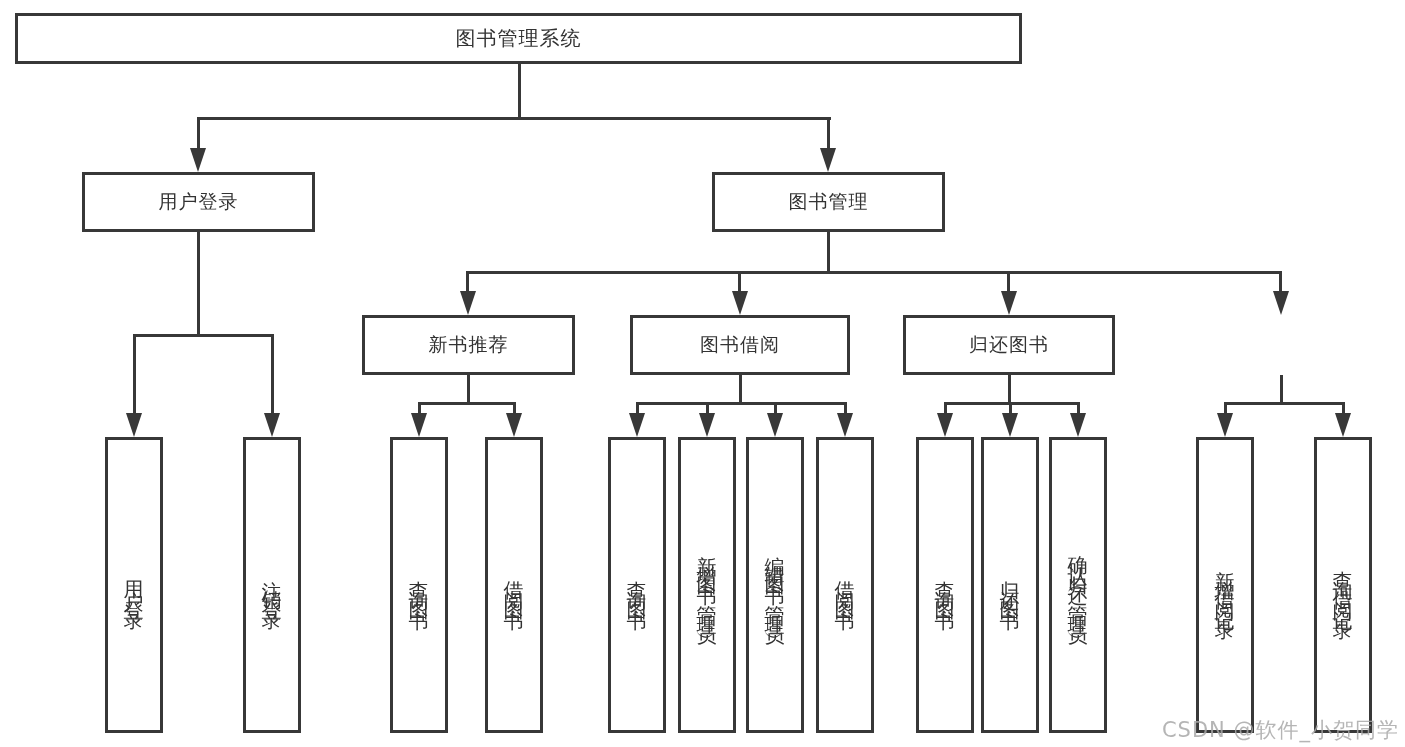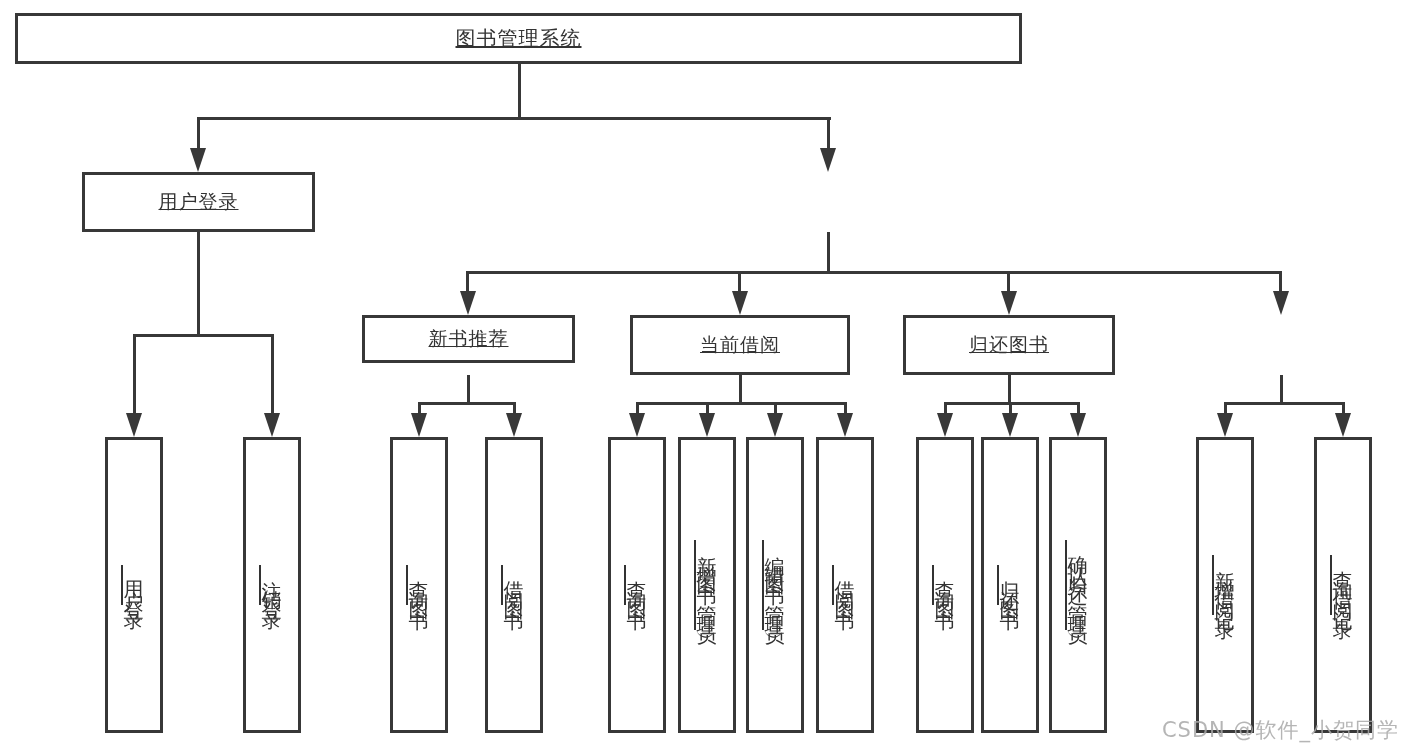--- a/index.html
+++ b/index.html
@@ -13,21 +13,20 @@
     color: #333333;
   }
   .node {
     position: absolute;
     box-sizing: border-box;
     border: 3px solid #383838;
     background: #ffffff;
     display: flex;
     align-items: center;
     justify-content: center;
-    text-decoration: underline;
   }
   .node .lbl {
     font-size: 19px;
     color: #333333;
     letter-spacing: 1px;
     white-space: nowrap;
   }
   .node.root .lbl { font-size: 20px; }
   .node.vert .lbl {
     writing-mode: vertical-rl;
@@ -66,26 +65,29 @@
 
 <div class="canvas">
 
   <div class="node root" style="left:15px; top:13px; width:1007px; height:51px;">
     <span class="lbl">图书管理系统</span>
   </div>
 
   <div class="node" style="left:82px; top:172px; width:233px; height:60px;">
     <span class="lbl">用户登录</span>
   </div>
+  <div class="node" style="left:712px; top:172px; width:233px; height:60px;">
+    <span class="lbl">图书管理</span>
+  </div>
 
-  <div class="node" style="left:362px; top:315px; width:213px; height:48px;">
+  <div class="node" style="left:362px; top:315px; width:213px; height:60px;">
     <span class="lbl">新书推荐</span>
   </div>
   <div class="node" style="left:630px; top:315px; width:220px; height:60px;">
-    <span class="lbl">当前借阅</span>
+    <span class="lbl">图书借阅</span>
   </div>
   <div class="node" style="left:903px; top:315px; width:212px; height:60px;">
     <span class="lbl">归还图书</span>
   </div>
 
   <div class="node vert" style="left:105px; top:437px; width:58px; height:296px;">
     <span class="lbl">用户登录</span>
   </div>
   <div class="node vert" style="left:243px; top:437px; width:58px; height:296px;">
     <span class="lbl">注销登录</span>

